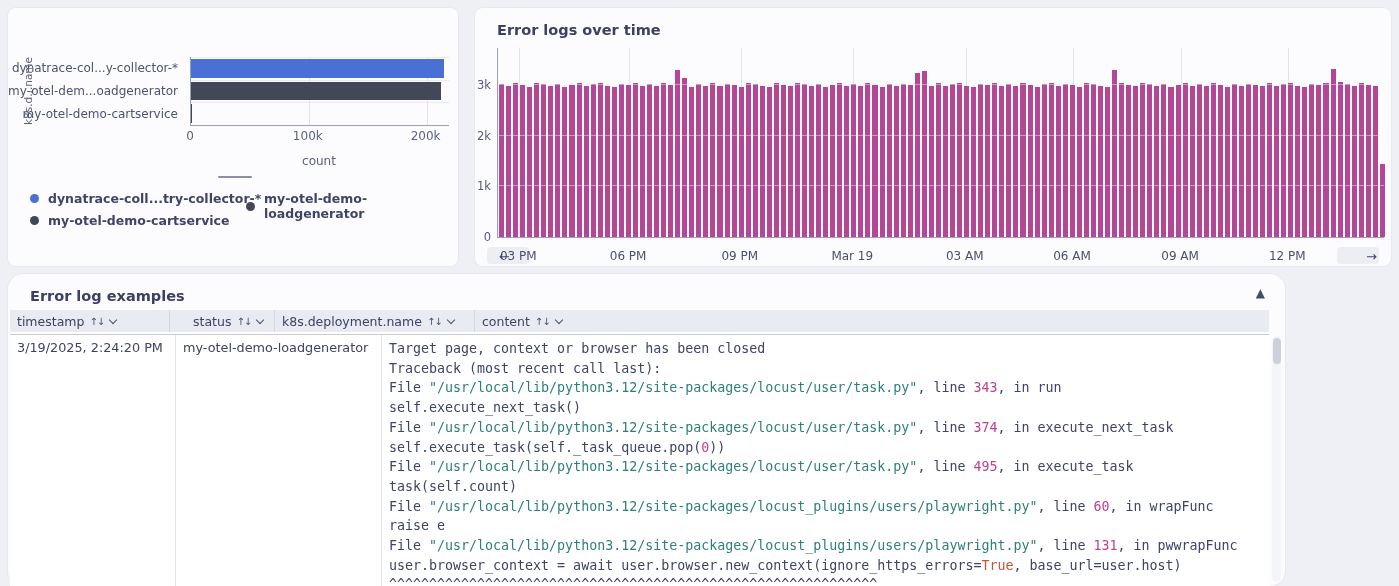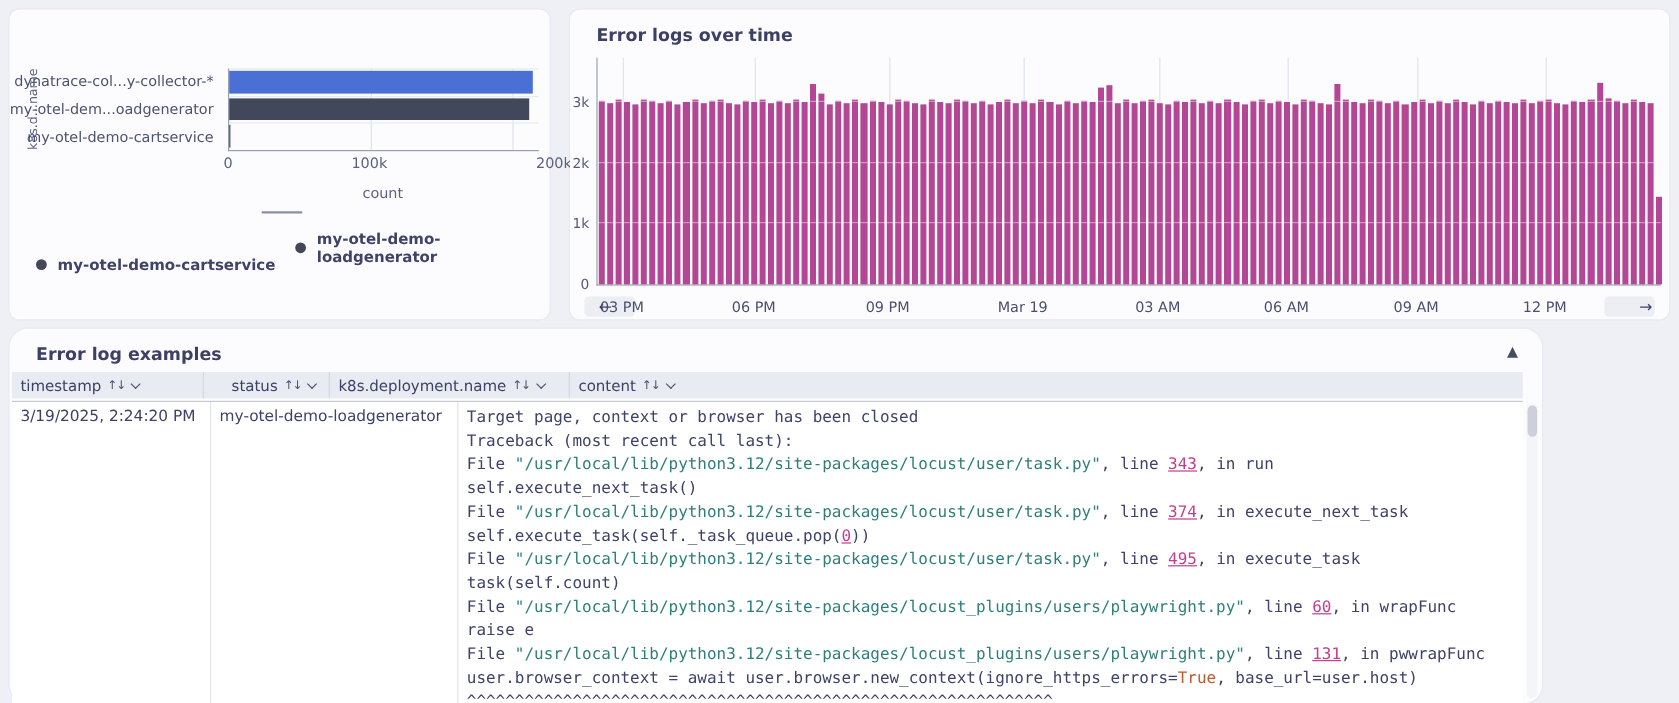--- a/index.html
+++ b/index.html
@@ -59,21 +59,21 @@
   #tbl-rule{position:absolute;left:2px;right:16px;top:60px;height:1px;background:#c6cad6;}
   #tbl-row{position:absolute;left:2px;top:61px;right:16px;bottom:0;display:flex;background:#ffffff;}
   .td{border-right:1px solid #e2e4ec;padding:5px 6px 0 7px;font-size:12.8px;color:#3d4266;white-space:nowrap;overflow:hidden;}
   .td:last-child{border-right:none;}
   .td-mono{font-family:"DejaVu Sans Mono","Liberation Mono",monospace;}
   #content-cell{font-family:"DejaVu Sans Mono","Liberation Mono",monospace;font-size:13.3px;
     line-height:19.7px;color:#3e4368;padding-top:4px;}
   .code-line{white-space:pre;}
   .seg-p{color:#3e4368;}
   .seg-s{color:#2e7f7b;}
-  .seg-n{color:#c13e90;text-decoration:underline;}
+  .seg-n{color:#c13e90;}
   .seg-k{color:#c0592e;}
   #tbl-scroll{position:absolute;right:4px;top:62px;width:9px;bottom:4px;background:#f4f5f8;border-radius:5px;}
   #tbl-thumb{position:absolute;left:0.5px;top:2px;width:8px;height:26px;background:#cdd0db;border-radius:4px;cursor:pointer;}
 
   .col-ts{width:152px;flex:none;}
   .col-st{width:81px;flex:none;margin-left:16px;}
   .col-dep{width:192px;flex:none;}
   .col-ct{flex:1;}
 </style>
 </head>
@@ -97,25 +97,29 @@
     <div class="hrow-line" style="top:22.66px"></div>
     <div class="hrow-line" style="top:45.33px"></div>
     <div class="dep-bar" style="top: 2px; width: 98.1735%; background: rgb(74, 111, 213);"></div>
     <div class="dep-bar" style="top: 24.7px; width: 96.8037%; background: rgb(66, 71, 90);"></div>
     <div class="dep-bar" style="top: 47.4px; width: 0.182648%; background: rgb(66, 71, 90);"></div>
   </div>
 
   <div id="dep-xticks">
       <span class="xtick" style="left: 0%;">0</span>
       <span class="xtick" style="left: 45.6621%;">100k</span>
-      <span class="xtick" style="left: 91.3242%; margin-left: 36px;">200k</span>
+      <span class="xtick" style="left: 91.3242%;">200k</span>
     </div>
   <div id="dep-xlabel">count</div>
   <div id="dep-scrollbar"></div>
 
+  <div class="legend-item" style="left:22px;top:183px">
+    <span class="legend-dot" style="background: rgb(74, 111, 213);"></span>
+    <span>dynatrace-coll...try-collector-*</span>
+  </div>
   <div class="legend-item" style="left:238px;top:183px">
     <span class="legend-dot" style="background: rgb(66, 71, 90);"></span>
     <span>my-otel-demo-loadgenerator</span>
   </div>
   <div class="legend-item" style="left:22px;top:205px">
     <span class="legend-dot" style="background: rgb(66, 71, 90);"></span>
     <span>my-otel-demo-cartservice</span>
   </div>
 </div>
 

